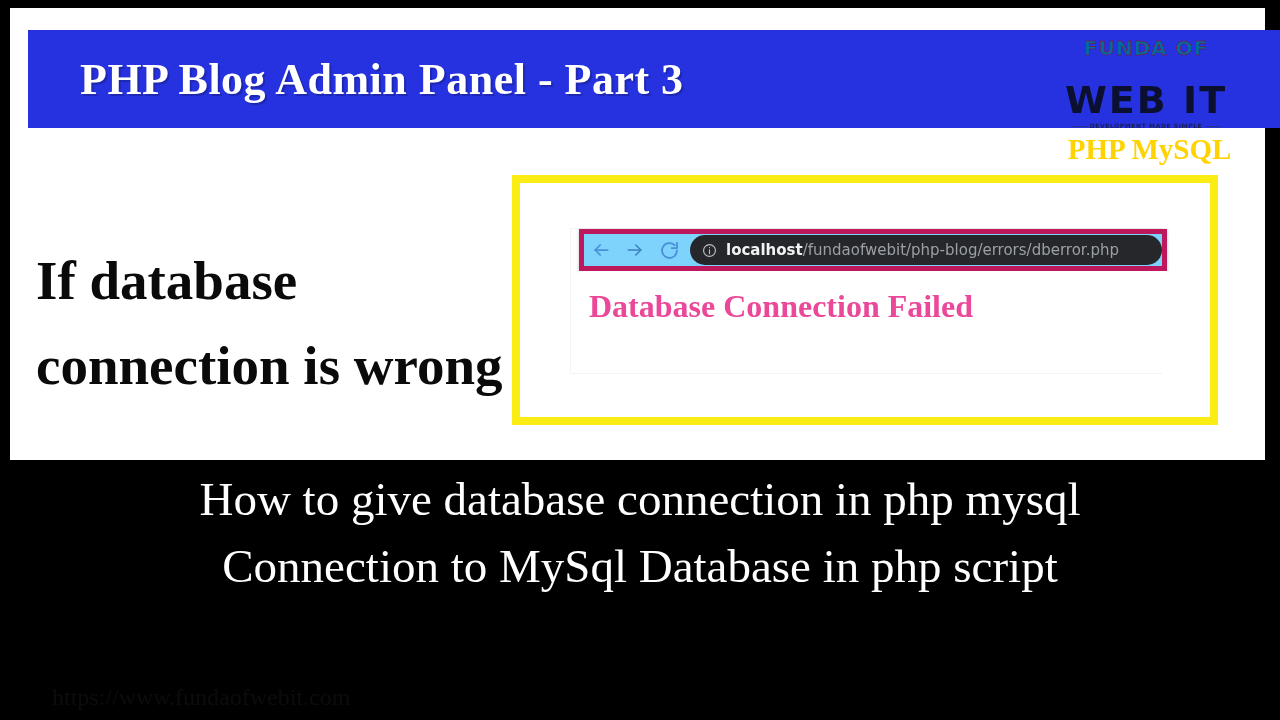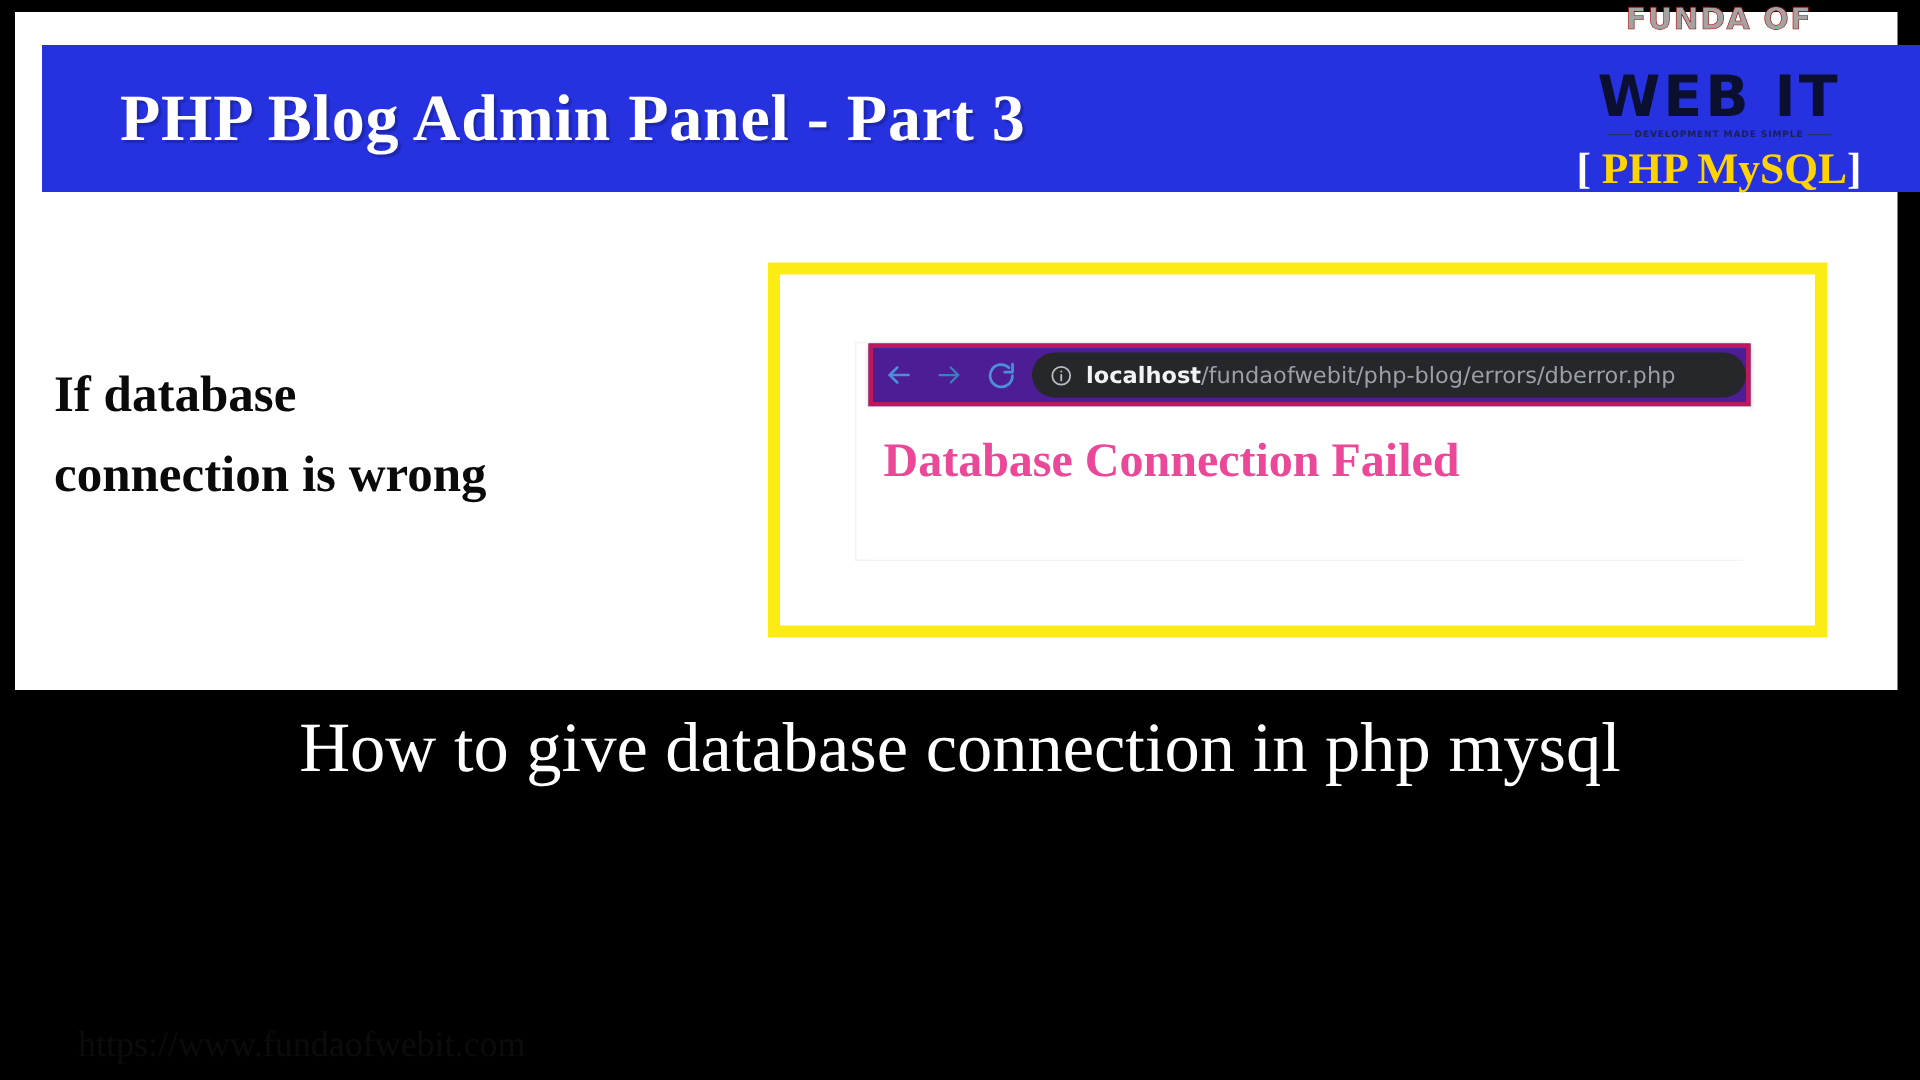--- a/index.html
+++ b/index.html
@@ -33,23 +33,24 @@
     width: 240px;
     text-align: center;
     z-index: 5;
     line-height: 1;
   }
   #logo-funda {
     font-family: "DejaVu Sans", sans-serif;
     font-weight: bold;
     font-size: 20px;
     letter-spacing: 1px;
-    color: #a3a3a3;
+    color: #0369a1;
     height: 24px;
     line-height: 24px;
+    margin-top: 36px;
     -webkit-text-stroke: 0.4px #aa0000;
   }
   #logo-webit {
     font-family: "DejaVu Sans", sans-serif;
     font-weight: bold;
     font-size: 38px;
     letter-spacing: 2px;
     color: #0b1030;
     height: 40px;
     line-height: 40px;
@@ -106,21 +107,21 @@
   }
 
   
   #left-text {
     position: absolute;
     left: 36px;
     top: 238px;
     width: 470px;
     font-family: "Liberation Serif", serif;
     font-weight: bold;
-    font-size: 34px;
+    font-size: 55px;
     line-height: 1.55;
     color: #0a0a0a;
   }
 
   
   #yellow-frame {
     position: absolute;
     left: 512px;
     top: 175px;
     width: 706px;
@@ -137,22 +138,22 @@
     height: 144px;
     background: #ffffff;
     box-shadow: 0 0 0 1px #f3f3f3;
   }
   #browser-bar {
     position: absolute;
     left: 8px;
     top: 0px;
     width: 588px;
     height: 42px;
-    background: #4c1d95;
-    border: 3px solid #be185d;
+    background: #7dd3fc;
+    border: 5px solid #be185d;
     box-sizing: border-box;
     display: flex;
     align-items: center;
     box-shadow: 0 1px 3px rgba(0,0,0,0.25);
   }
   .nav-btn {
     width: 34px;
     height: 42px;
     display: flex;
     align-items: center;
@@ -293,15 +294,16 @@
   <div id="logo-tagline">
     <span class="rule">———</span>
     <span>DEVELOPMENT MADE SIMPLE</span>
     <span class="rule">———</span>
   </div>
   <div id="logo-sub"><span class="bracket">[ </span><span>PHP MySQL</span><span class="bracket">]</span></div>
 </div>
 
 <div id="caption">
   <div>How to give database connection in php mysql</div>
+  <div>Connection to MySql Database in php script</div>
 </div>
 
 <div id="watermark">https://www.fundaofwebit.com</div>
 
 </body></html>

